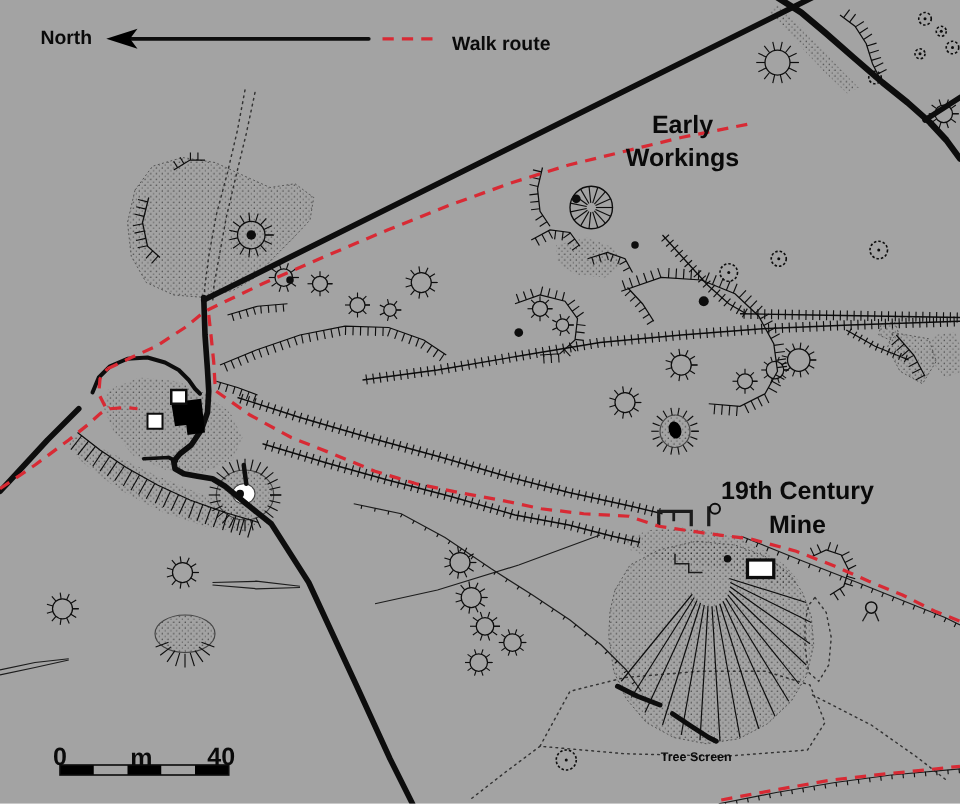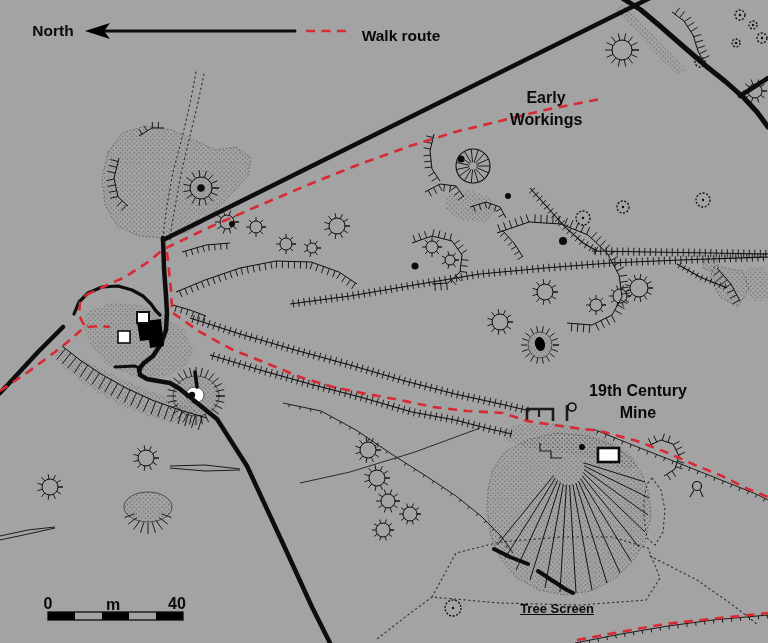--- a/index.html
+++ b/index.html
@@ -2,22 +2,22 @@
 <html><head>
 <meta charset="utf-8">
 <style>
   html,body{margin:0;padding:0;background:#ffffff;}
   #stage{position:relative;width:768px;height:643px;background:#a3a3a3;overflow:hidden;
          font-family:"Liberation Sans","DejaVu Sans",sans-serif;}
   svg{position:absolute;left:0;top:0;}
   .lbl{position:absolute;transform:translateX(-50%);color:#0a0a0a;font-weight:bold;
        white-space:pre-line;text-align:center;line-height:1.35;pointer-events:none;}
   .lbl-lg{font-size:15.5px;}
-  .lbl-md{font-size:16px;}
-  .lbl-sm{font-size:13px;text-decoration:underline;}
+  .lbl-md{font-size:20px;}
+  .lbl-sm{font-size:10px;}
 </style>
 </head>
 <body>
 
 <div id="stage">
   <svg width="768" height="643" viewBox="0 0 768 643" xmlns="http://www.w3.org/2000/svg">
     <defs>
       <pattern id="stip" width="4.6" height="4.6" patternUnits="userSpaceOnUse">
         <circle cx="1" cy="1" r="0.55" fill="#1a1a1a" opacity="0.8"></circle>
         <circle cx="3.3" cy="3.1" r="0.5" fill="#1a1a1a" opacity="0.7"></circle>

